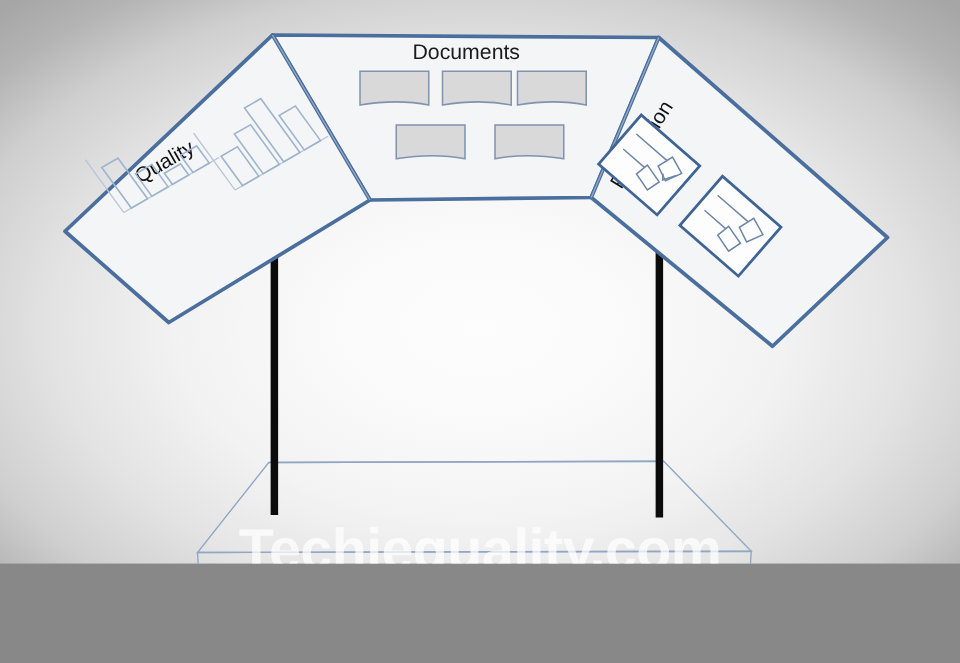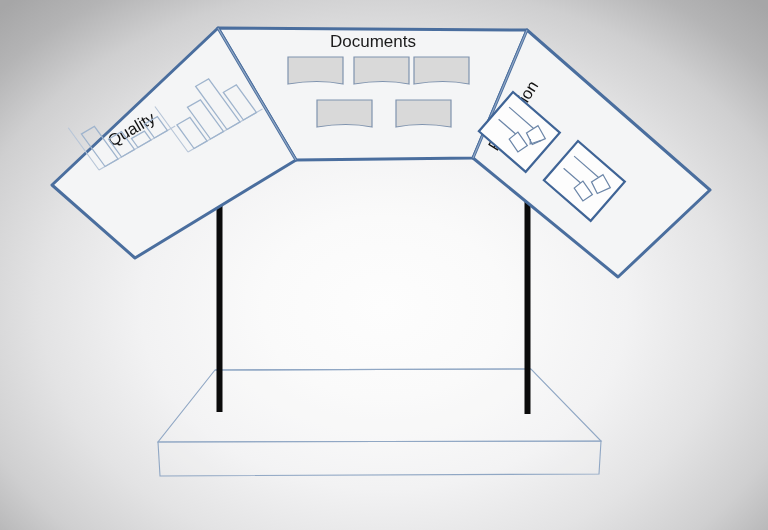--- a/index.html
+++ b/index.html
@@ -3,21 +3,21 @@
 <meta charset="utf-8">
 <style>
   html, body {
     margin: 0;
     padding: 0;
     background: #888;
   }
   #stage {
     position: relative;
     width: 768px;
-    height: 530px;
+    height: 451px;
     overflow: hidden;
     font-family: "Liberation Sans", sans-serif;
     background: radial-gradient(ellipse 72% 78% at 50% 58%,
                 #fdfdfd 0%,
                 #fafafa 22%,
                 #f2f2f3 44%,
                 #e3e3e4 62%,
                 #cfcfd0 78%,
                 #b4b4b5 90%,
                 #a6a6a7 100%);
@@ -200,14 +200,15 @@
         <rect class="thumb-frame" x="0" y="0" width="62" height="52"></rect>
         <path class="thumb-line" d="M7,14 L41,14 M7,30 L41,30"></path>
         <path class="thumb-shape" d="M41,9 L55,14 L49,27 L37,22 Z"></path>
         <path class="thumb-shape" d="M30,27 L46,31 L43,42 L28,38 Z"></path>
       </g>
     </g>
 
   </svg>
 
 
+  <div id="watermark">Techiequality.com</div>
 
 </div>
 
 </body></html>

